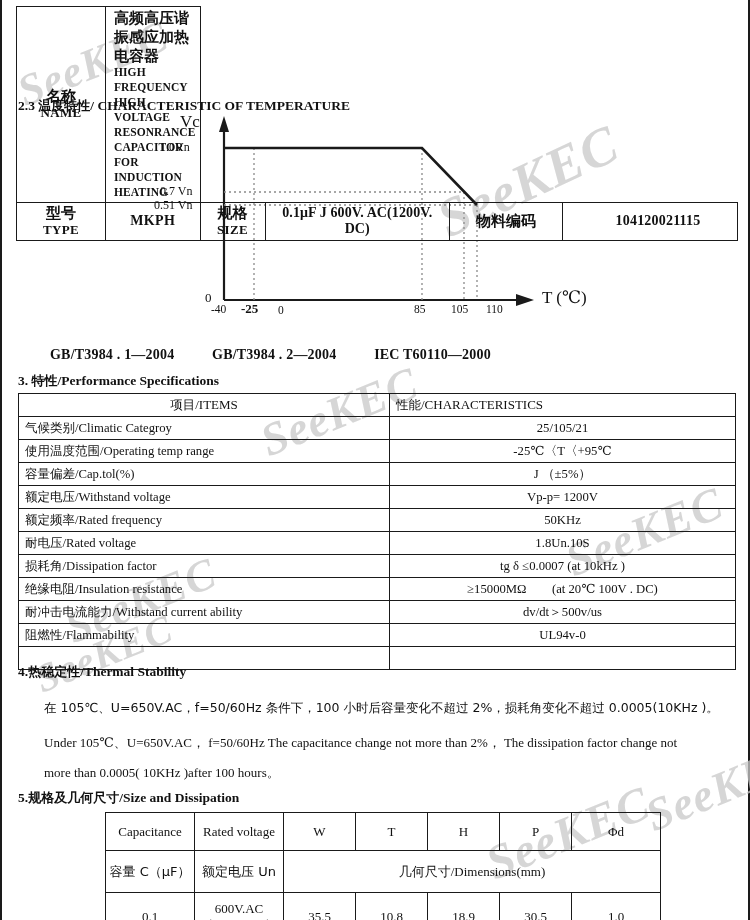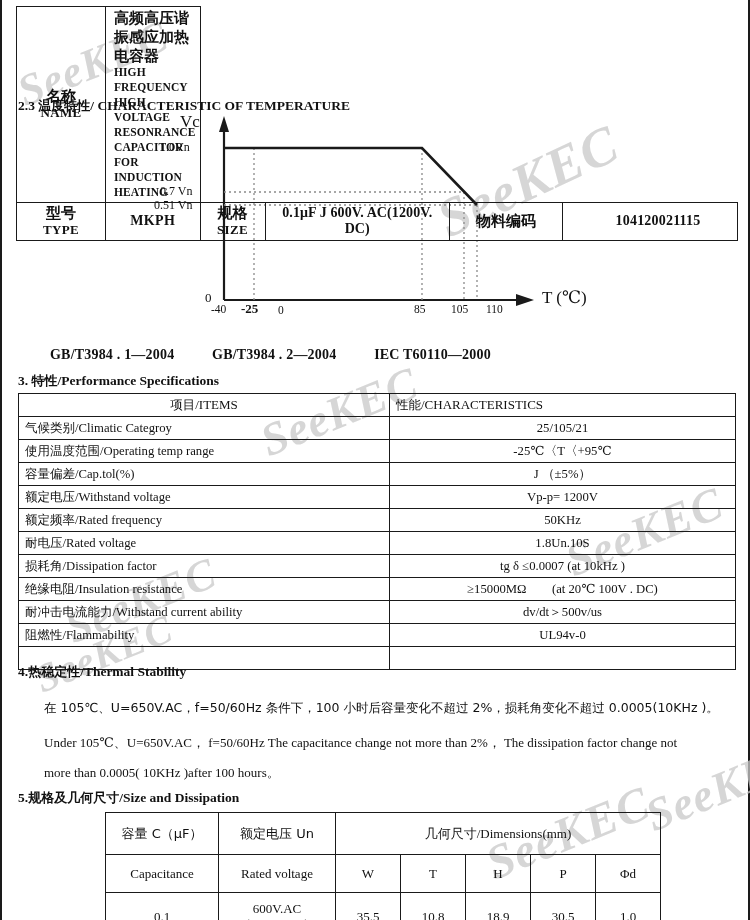--- a/index.html
+++ b/index.html
@@ -326,36 +326,36 @@
   <div class="th-p" style="top:735px;">Under 105℃、U=650V.AC，  f=50/60Hz The capacitance change not more than 2%，   The dissipation factor change not</div>
   <div class="th-p" style="top:765px;">more than 0.0005( 10KHz )after 100 hours。</div>
 
   <div class="sec" style="top:789px;">
     <span>5.</span><span class="c">规格及几何尺寸</span><span>/Size and Dissipation</span>
   </div>
 
   <table class="dim">
     <tbody>
         <tr>
-      <td class="h1 zh" style="width:108px;">容量 C（μF）</td>
-      <td class="h1 zh" style="width:112px;">额定电压 Un</td>
-      <td class="h1" colspan="5">
-        <span class="zh">几何尺寸</span><span>/Dimensions(mm)</span>
-      </td>
-    </tr>
-    <tr>
       <td class="h2">Capacitance</td>
       <td class="h2">Rated voltage</td>
       <td class="h2" style="width:67px;">W</td>
       <td class="h2" style="width:67px;">T</td>
       <td class="h2" style="width:67px;">H</td>
       <td class="h2" style="width:67px;">P</td>
       <td class="h2">Φd</td>
     </tr>
     <tr>
+      <td class="h1 zh" style="width:108px;">容量 C（μF）</td>
+      <td class="h1 zh" style="width:112px;">额定电压 Un</td>
+      <td class="h1" colspan="5">
+        <span class="zh">几何尺寸</span><span>/Dimensions(mm)</span>
+      </td>
+    </tr>
+    <tr>
       <td class="h3">0.1</td>
       <td class="h3">
         <div>600V.AC</div>
         <div>(1200V.DC)</div>
       </td>
       <td class="h3">35.5</td>
       <td class="h3">10.8</td>
       <td class="h3">18.9</td>
       <td class="h3">30.5</td>
       <td class="h3">1.0</td>

